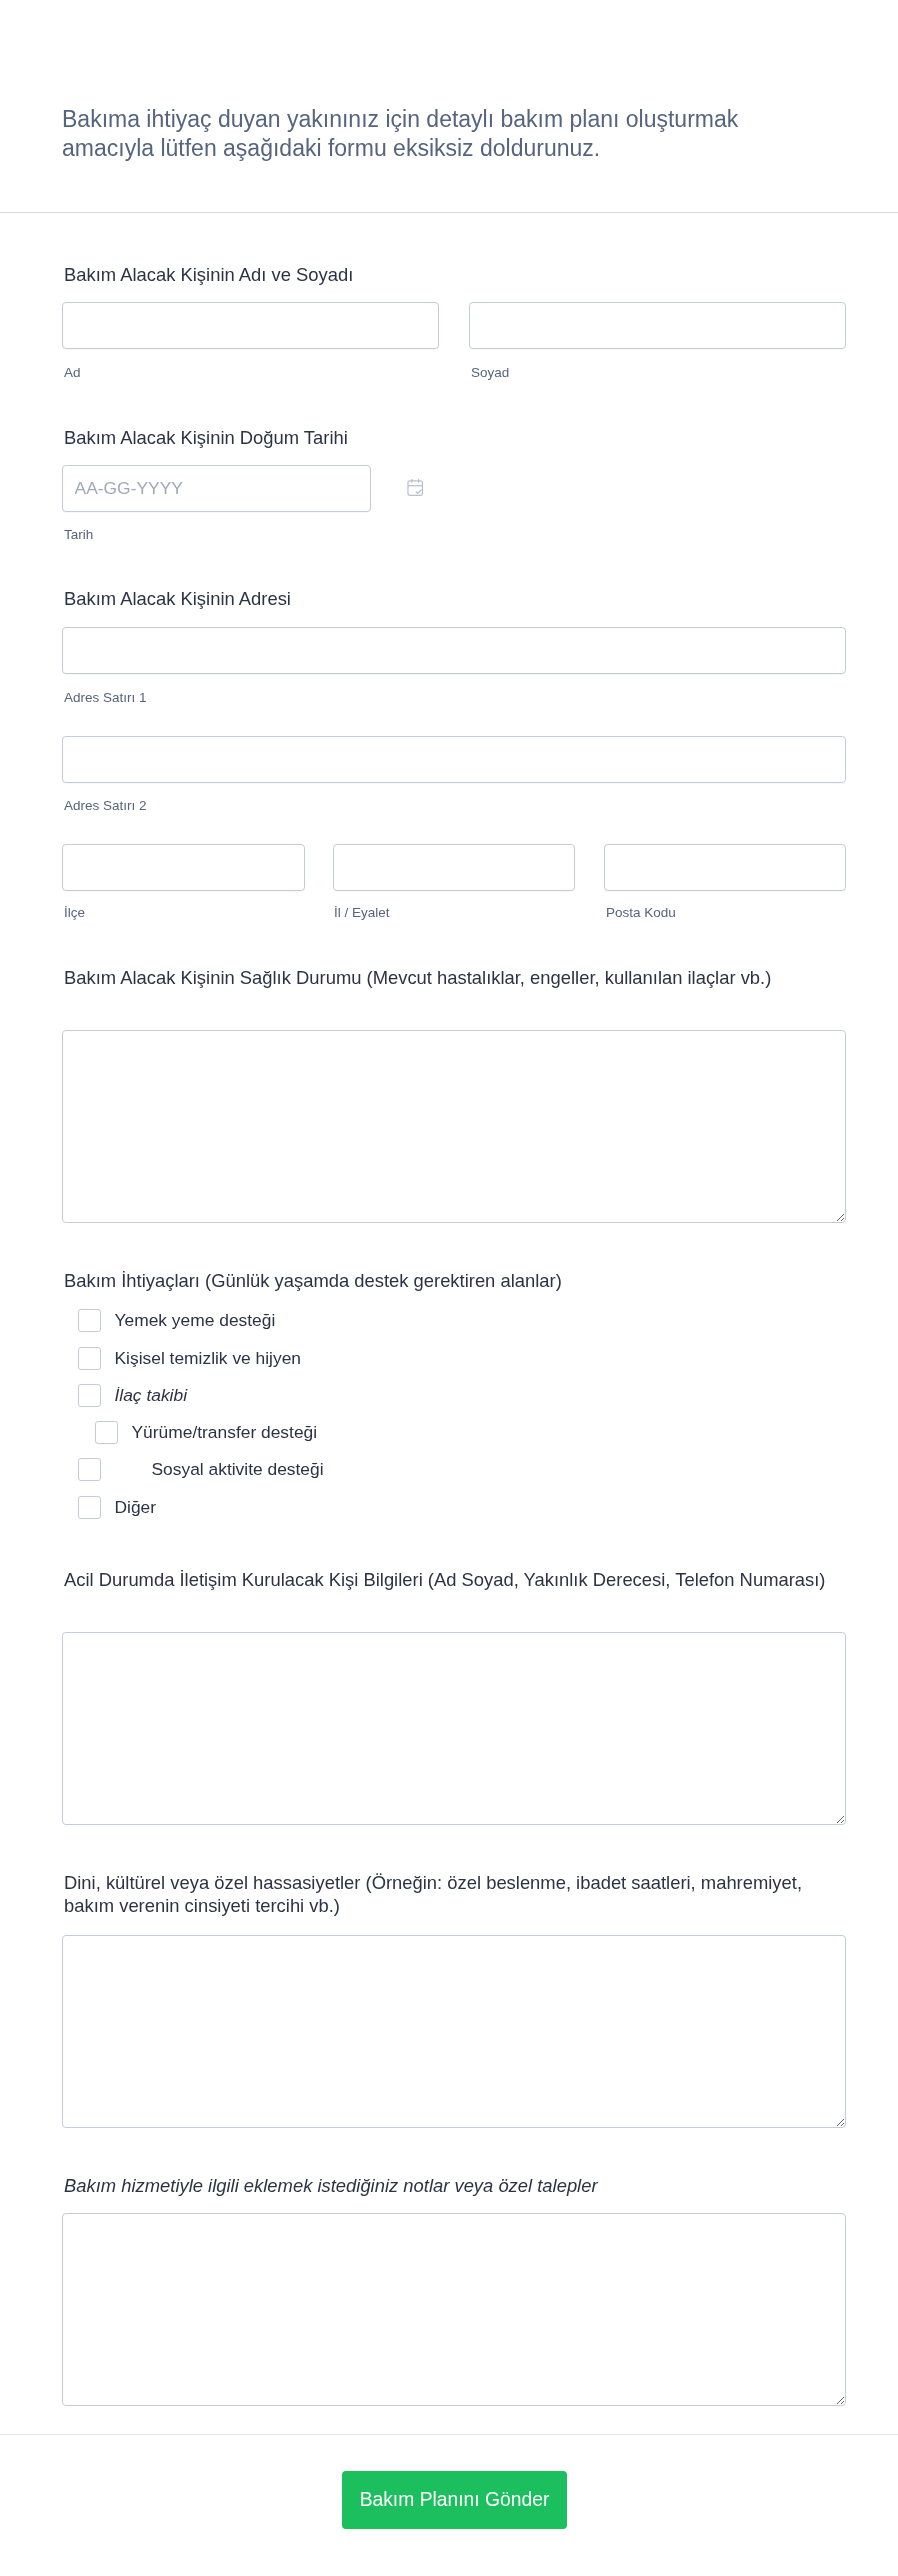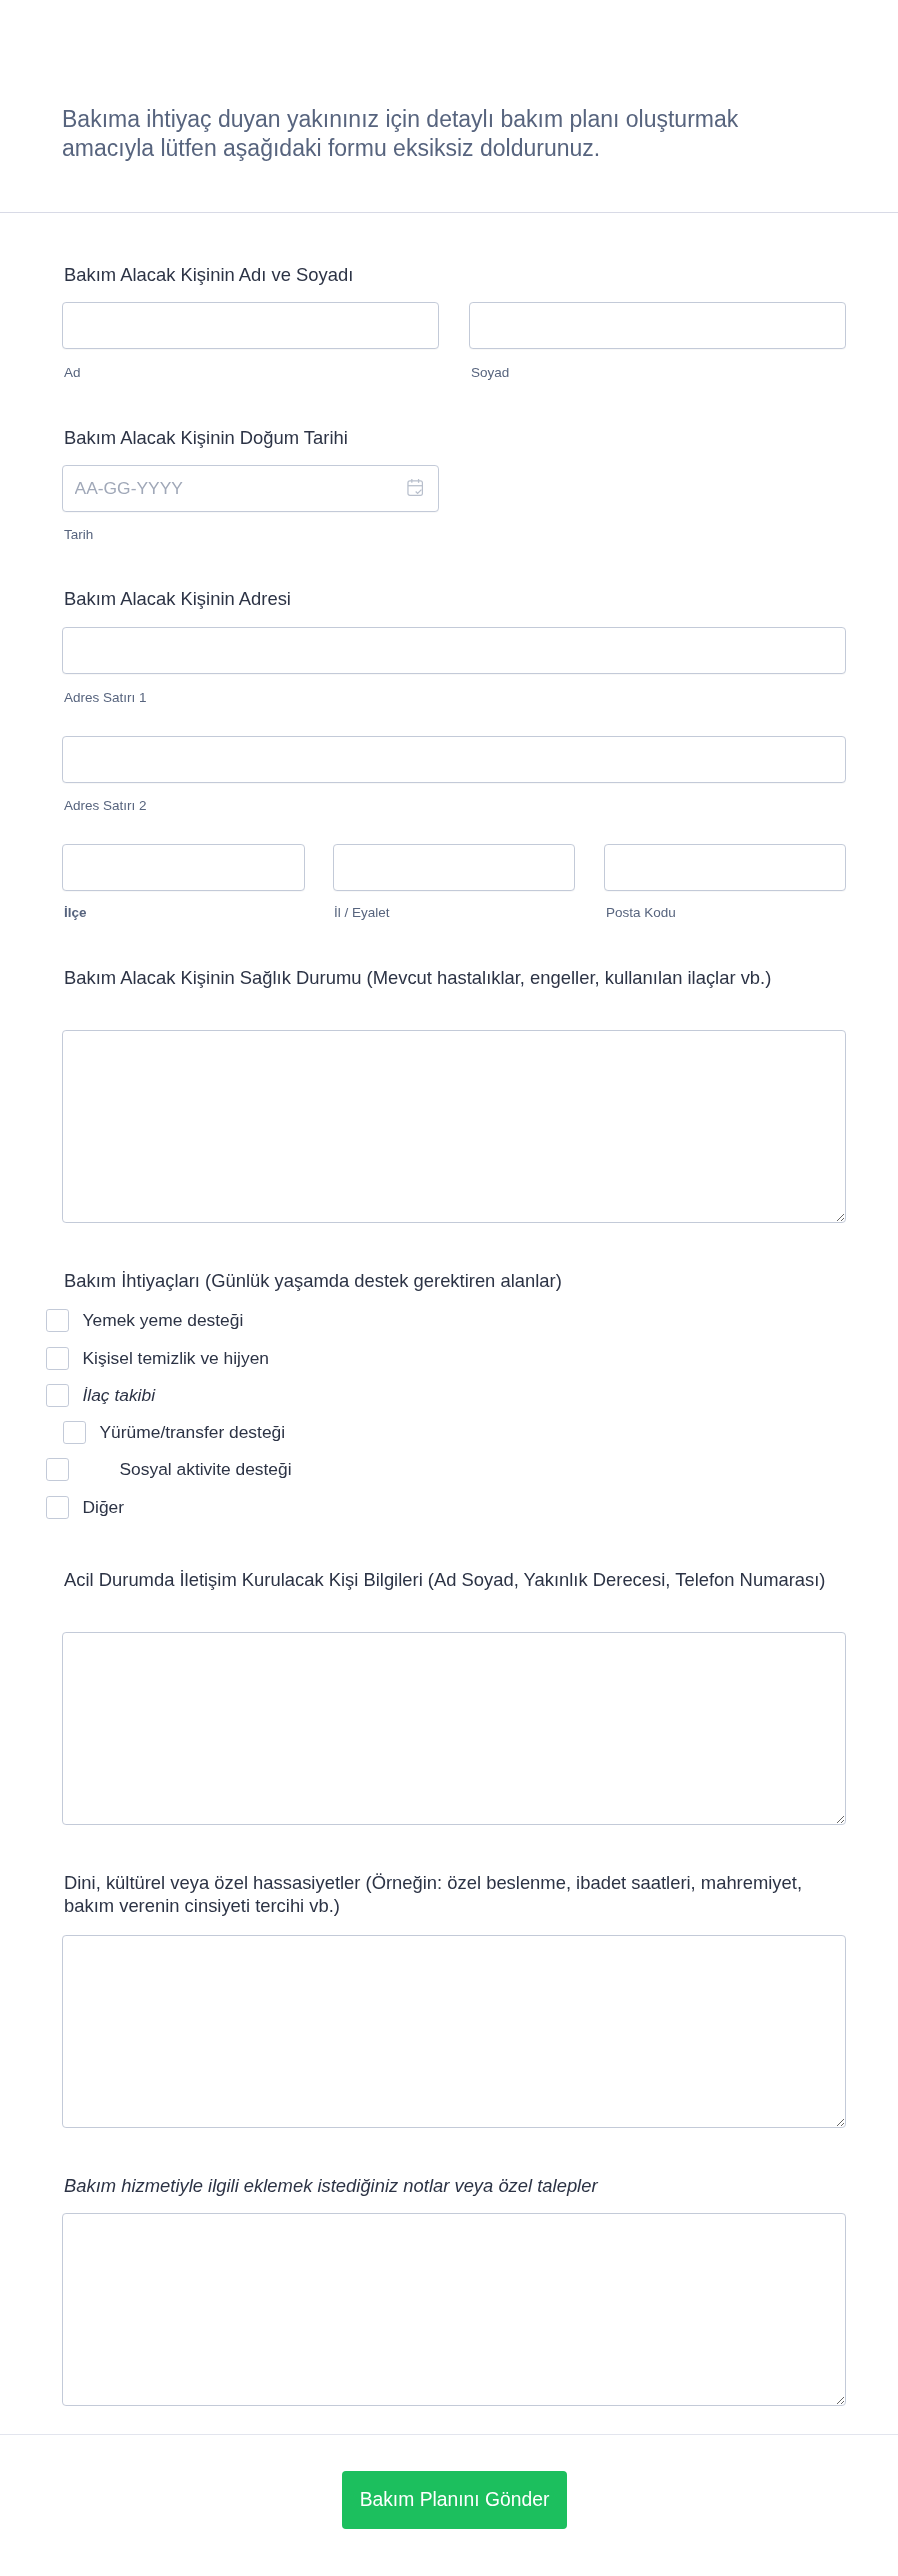--- a/index.html
+++ b/index.html
@@ -11,60 +11,60 @@
   .subtitle { position: absolute; left: 62px; top: 105px; width: 773px; font-size: 23px; line-height: 29px; color: #57647e; }
 
   .q-label { position: absolute; left: 64px; font-size: 18.4px; line-height: 23px; color: #2c3345; width: 773px; }
   .input { position: absolute; height: 47px; border: 1px solid #c3cad8; border-radius: 3.9px; background: #fff; box-shadow: 0 1px 1px rgba(0,0,0,0.03); font-family: "Liberation Sans", sans-serif; font-size: 17.4px; padding: 0 11.6px; color: #2c3345; outline: none; }
   .input::placeholder { color: #a0a8b8; }
   .sub-label { position: absolute; font-size: 13.5px; color: #57647e; }
   .textarea { position: absolute; left: 62px; width: 784px; height: 193px; border: 1px solid #c3cad8; border-radius: 3.9px; background: #fff; resize: vertical; font-family: "Liberation Sans", sans-serif; font-size: 15.5px; padding: 9.7px 11.6px; outline: none; }
 
   .cal-icon { position: absolute; left: 407px; top: 478px; width: 16.4px; height: 19.3px; }
 
-  .cb-row { position: absolute; left: 46px; height: 25px; display: flex; align-items: center; text-align: right; }
+  .cb-row { position: absolute; left: 78px; height: 25px; display: flex; align-items: center; text-align: right; }
   .cb { width: 23px; height: 23px; border: 1px solid #c3cad8; border-radius: 2.9px; background: #fff; flex: none; }
   .cb-label { margin-left: 13.5px; font-size: 17.4px; color: #2c3345; }
 
   .footer-line { position: absolute; left: 0; top: 2434px; width: 899px; border-top: 1px solid #e3e5ee; }
   .submit { position: absolute; left: 342px; top: 2471px; width: 225px; height: 58px; background: #1cbf5e; border: none; border-radius: 3.9px; color: #fff; font-family: "Liberation Sans", sans-serif; font-size: 19.3px; cursor: pointer; }
 </style>
 </head>
 <body>
 
 <div class="header">
   <p class="subtitle">Bakıma ihtiyaç duyan yakınınız için detaylı bakım planı oluşturmak amacıyla lütfen aşağıdaki formu eksiksiz doldurunuz.</p>
 </div>
 
 <label class="q-label" style="top:263px;">Bakım Alacak Kişinin Adı ve Soyadı</label>
 <input class="input" type="text" style="left: 62px; top: 302px; width: 377px;">
 <input class="input" type="text" style="left: 469px; top: 302px; width: 377px;">
 <span class="sub-label" style="left:64px; top:365px;">Ad</span>
 <span class="sub-label" style="left:471px; top:365px;">Soyad</span>
 
 <label class="q-label" style="top:426px;">Bakım Alacak Kişinin Doğum Tarihi</label>
-<input class="input" type="text" style="left: 62px; top: 465px; width: 377px; padding-right: 39px;" placeholder="AA-GG-YYYY">
+<input class="input" type="text" style="left: 62px; top: 465px; width: 309px; padding-right: 39px;" placeholder="AA-GG-YYYY">
 <svg class="cal-icon" viewBox="0 0 17 20">
   <rect x="1" y="3" width="15" height="15" rx="2" fill="none" stroke="#b8bfcc" stroke-width="1.3"></rect>
   <line x1="1" y1="8" x2="16" y2="8" stroke="#b8bfcc" stroke-width="1.3"></line>
   <line x1="5" y1="1" x2="5" y2="5" stroke="#b8bfcc" stroke-width="1.3"></line>
   <line x1="12" y1="1" x2="12" y2="5" stroke="#b8bfcc" stroke-width="1.3"></line>
   <polyline points="9,14 11,16 15,12" fill="none" stroke="#b8bfcc" stroke-width="1.3"></polyline>
 </svg>
 <span class="sub-label" style="left:64px; top:527px;">Tarih</span>
 
 <label class="q-label" style="top:587px;">Bakım Alacak Kişinin Adresi</label>
 <input class="input" type="text" style="left: 62px; top: 627px; width: 784px;">
 <span class="sub-label" style="left:64px; top:690px;">Adres Satırı 1</span>
 <input class="input" type="text" style="left: 62px; top: 736px; width: 784px;">
 <span class="sub-label" style="left:64px; top:798px;">Adres Satırı 2</span>
 <input class="input" type="text" style="left: 62px; top: 844px; width: 243px;">
 <input class="input" type="text" style="left: 333px; top: 844px; width: 242px;">
 <input class="input" type="text" style="left: 604px; top: 844px; width: 242px;">
-<span class="sub-label" style="left:64px; top:905px;font-weight:bold;">İlçe</span>
+<span class="sub-label" style="left:64px; top:905px;">İlçe</span>
 <span class="sub-label" style="left:334px; top:905px;">İl / Eyalet</span>
 <span class="sub-label" style="left:606px; top:905px;">Posta Kodu</span>
 
 <label class="q-label" style="top:966px;">Bakım Alacak Kişinin Sağlık Durumu (Mevcut hastalıklar, engeller, kullanılan ilaçlar vb.)</label>
 <textarea class="textarea" style="top: 1030px;"></textarea>
 
 <label class="q-label" style="top:1269px;">Bakım İhtiyaçları (Günlük yaşamda destek gerektiren alanlar)</label>
 <div class="cb-row" style="top:1308px;">
   <span class="cb"></span>
   <span class="cb-label">Yemek yeme desteği</span>

